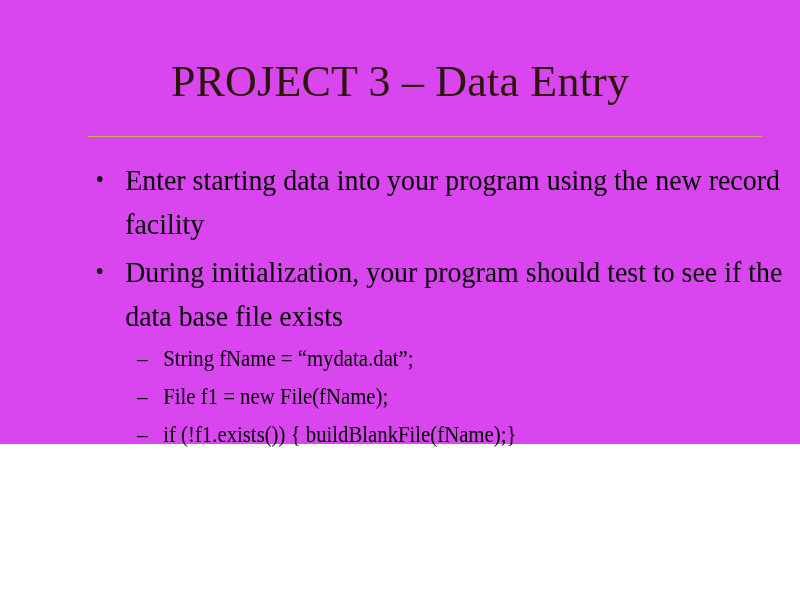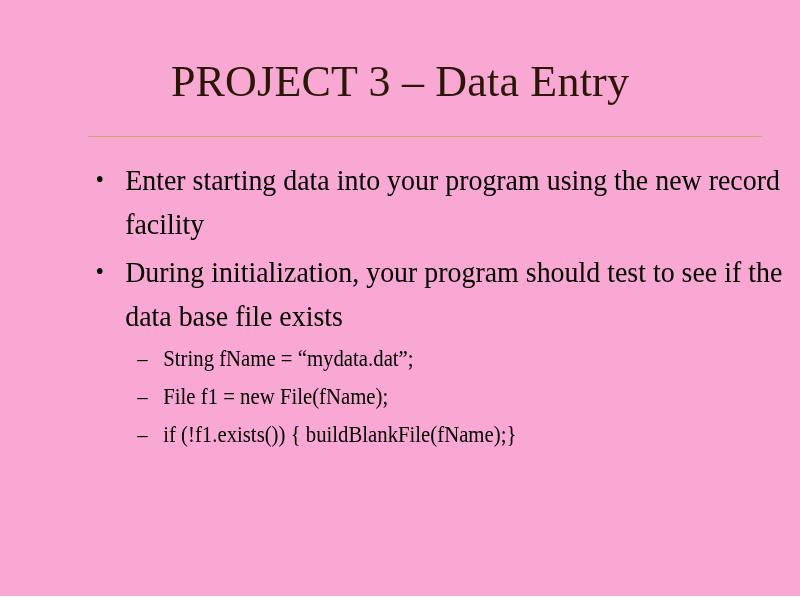--- a/index.html
+++ b/index.html
@@ -10,22 +10,22 @@
   body {
     width: 800px;
     height: 600px;
     overflow: hidden;
     font-family: "Liberation Serif", "DejaVu Serif", serif;
   }
 
   .slide {
     position: relative;
     width: 800px;
-    height: 596px;
-    background: #f9a8d4;
+    height: 444px;
+    background: #d946ef;
     box-sizing: border-box;
   }
 
   
   .slide-title {
     position: absolute;
     left: 0;
     top: 54px;
     width: 800px;
     text-align: center;

